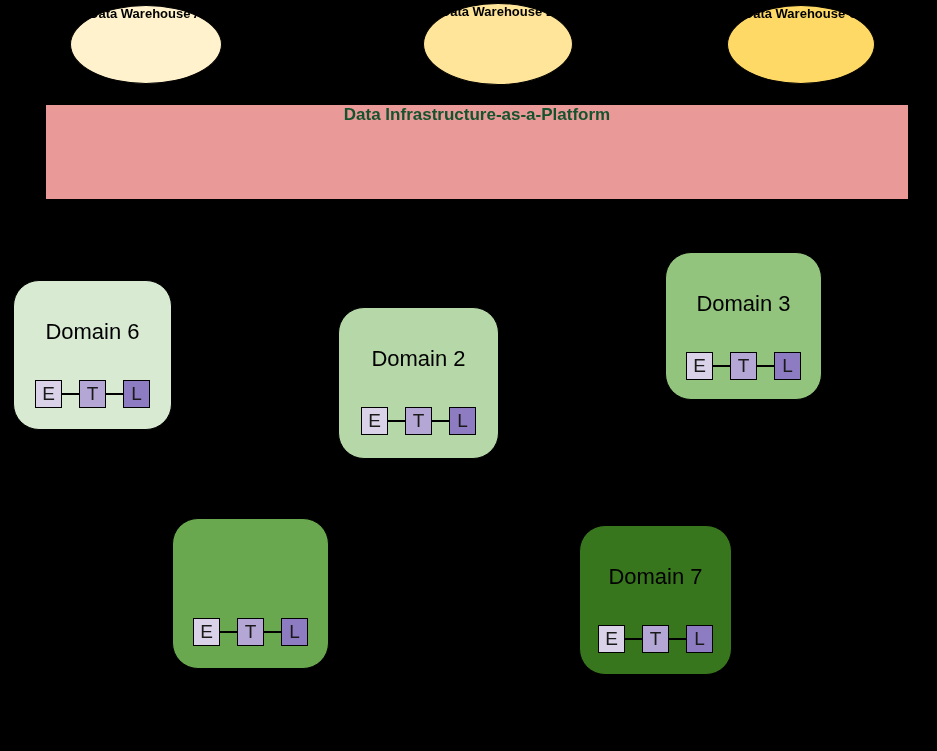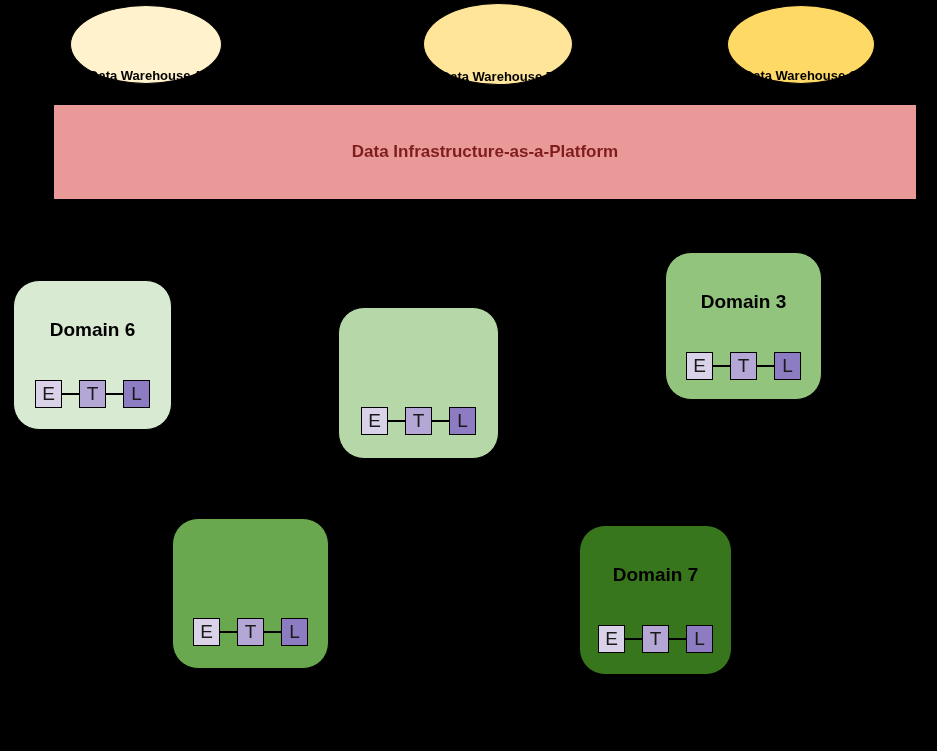--- a/index.html
+++ b/index.html
@@ -9,52 +9,52 @@
     font-family: "Liberation Sans", sans-serif;
     overflow: hidden;
   }
   #canvas { position: relative; width: 937px; height: 751px; background: #000; }
 
   
   .ellipse {
     position: absolute;
     border: 1px solid #000;
     border-radius: 50%;
-    display: flex; align-items: flex-end; justify-content: center;
+    display: flex; align-items: flex-start; justify-content: center;
     font-weight: bold; font-size: 13px; color: #000;
     text-align: center;
   }
   .wh-a { left: 70px;  top: 5px; width: 150px; height: 77px; }
   .wh-b { left: 423px; top: 3px; width: 148px; height: 80px; }
   .wh-c { left: 727px; top: 5px; width: 146px; height: 77px; }
 
   
   .platform {
-    position: absolute; left: 53px; top: 104px; width: 862px; height: 94px;
+    position: absolute; left: 45px; top: 104px; width: 862px; height: 94px;
     border: 1px solid #000;
-    display: flex; align-items: center; justify-content: center;
-    font-weight: bold; font-size: 17px; color: #7f1d1d;
+    display: flex; align-items: flex-start; justify-content: center;
+    font-weight: bold; font-size: 17px; color: #14532d;
   }
 
   
   .domain {
     position: absolute;
     border: 1px solid #000;
     border-radius: 26px;
   }
   .d1 { left: 13px;  top: 280px; width: 157px; height: 148px; }
   .d2 { left: 338px; top: 307px; width: 159px; height: 150px; }
   .d3 { left: 665px; top: 252px; width: 155px; height: 146px; }
   .d4 { left: 172px; top: 518px; width: 155px; height: 149px; }
   .d5 { left: 579px; top: 525px; width: 151px; height: 148px; }
 
   .domain-label {
     position: absolute; top: 38px; left: 0; width: 100%;
     text-align: center;
-    font-weight: bold; font-size: 19px; color: #000;
+    font-weight: normal; font-size: 22px; color: #000;
   }
   .etl-row {
     position: absolute; top: 99px; left: 0; width: 100%;
     display: flex; align-items: center; justify-content: center;
   }
   .etl-box {
     width: 27px; height: 28px;
     border: 1px solid #000;
     display: flex; align-items: center; justify-content: center;
     font-size: 19px; color: #1a1a1a;
@@ -94,20 +94,21 @@
     <div class="etl-row">
       <div class="etl-box" style="background: rgb(217, 210, 233);">E</div>
       <div class="etl-link"></div>
       <div class="etl-box" style="background: rgb(180, 167, 214);">T</div>
       <div class="etl-link"></div>
       <div class="etl-box" style="background: rgb(142, 124, 195);">L</div>
     </div>
   </div>
 
   <div class="domain d2" style="background: rgb(182, 215, 168);">
+    <div class="domain-label">Domain 2</div>
     <div class="etl-row">
       <div class="etl-box" style="background: rgb(217, 210, 233);">E</div>
       <div class="etl-link"></div>
       <div class="etl-box" style="background: rgb(180, 167, 214);">T</div>
       <div class="etl-link"></div>
       <div class="etl-box" style="background: rgb(142, 124, 195);">L</div>
     </div>
   </div>
 
   <div class="domain d3" style="background: rgb(147, 196, 125);">

